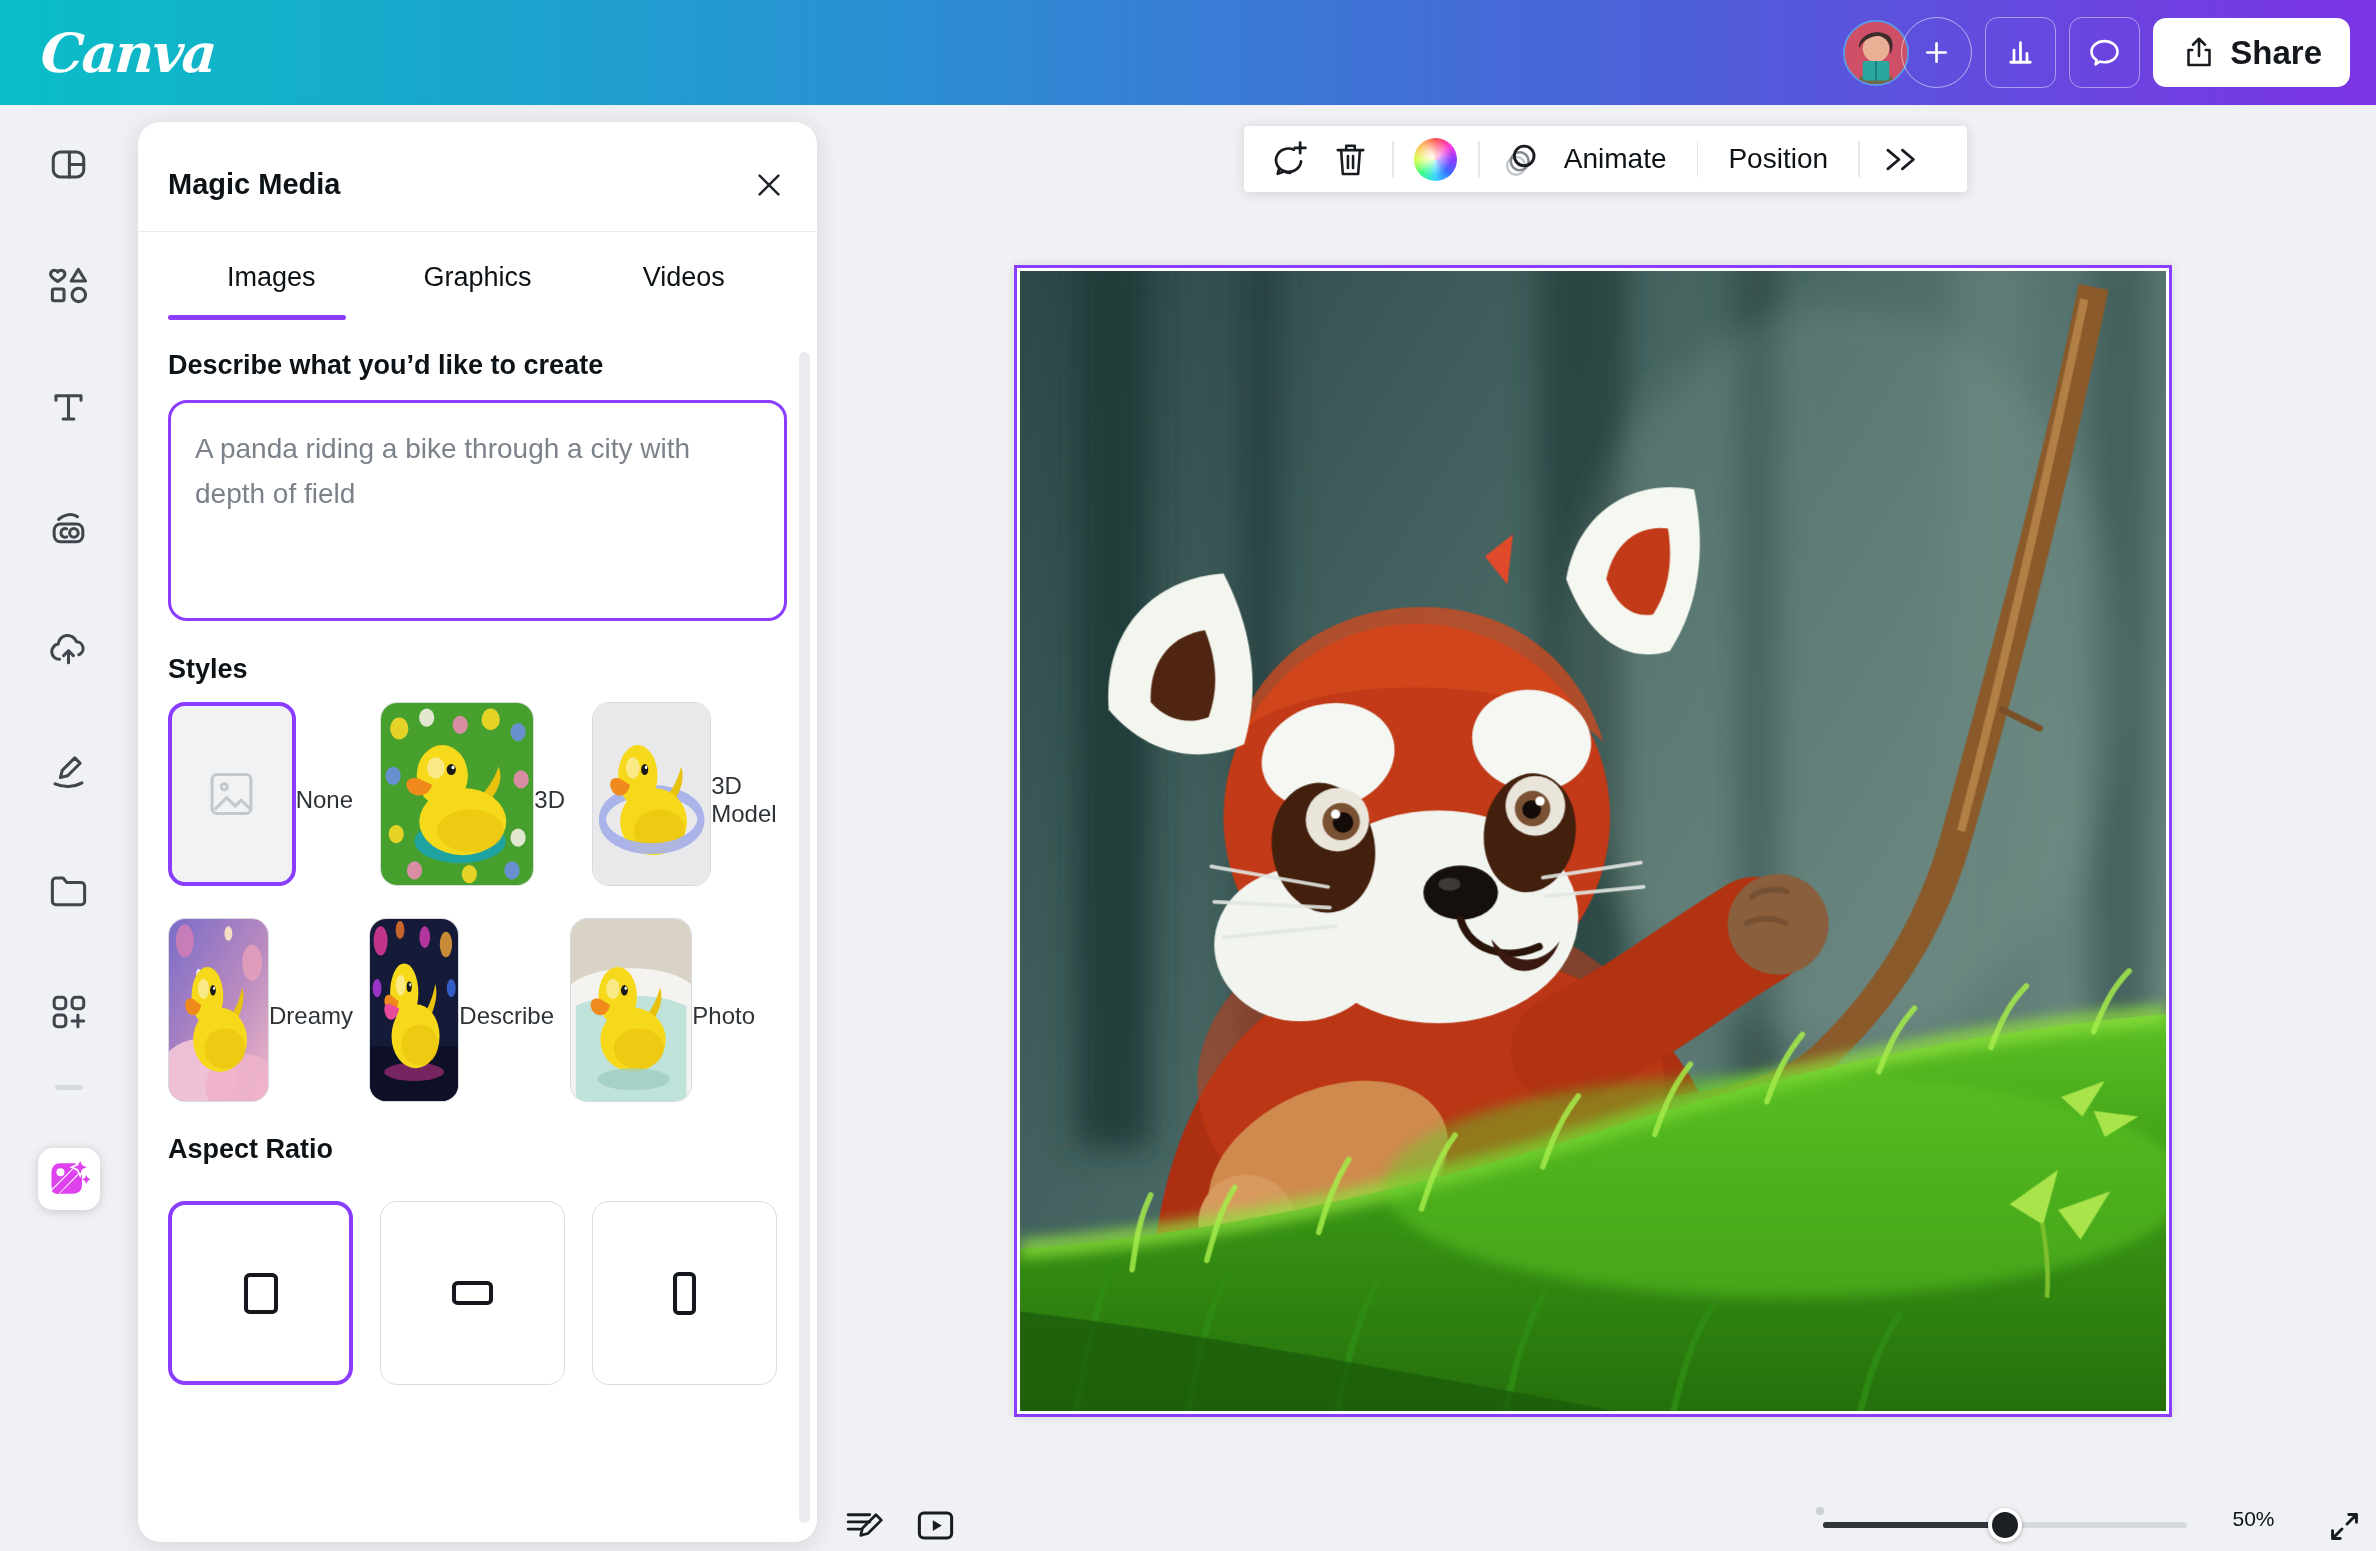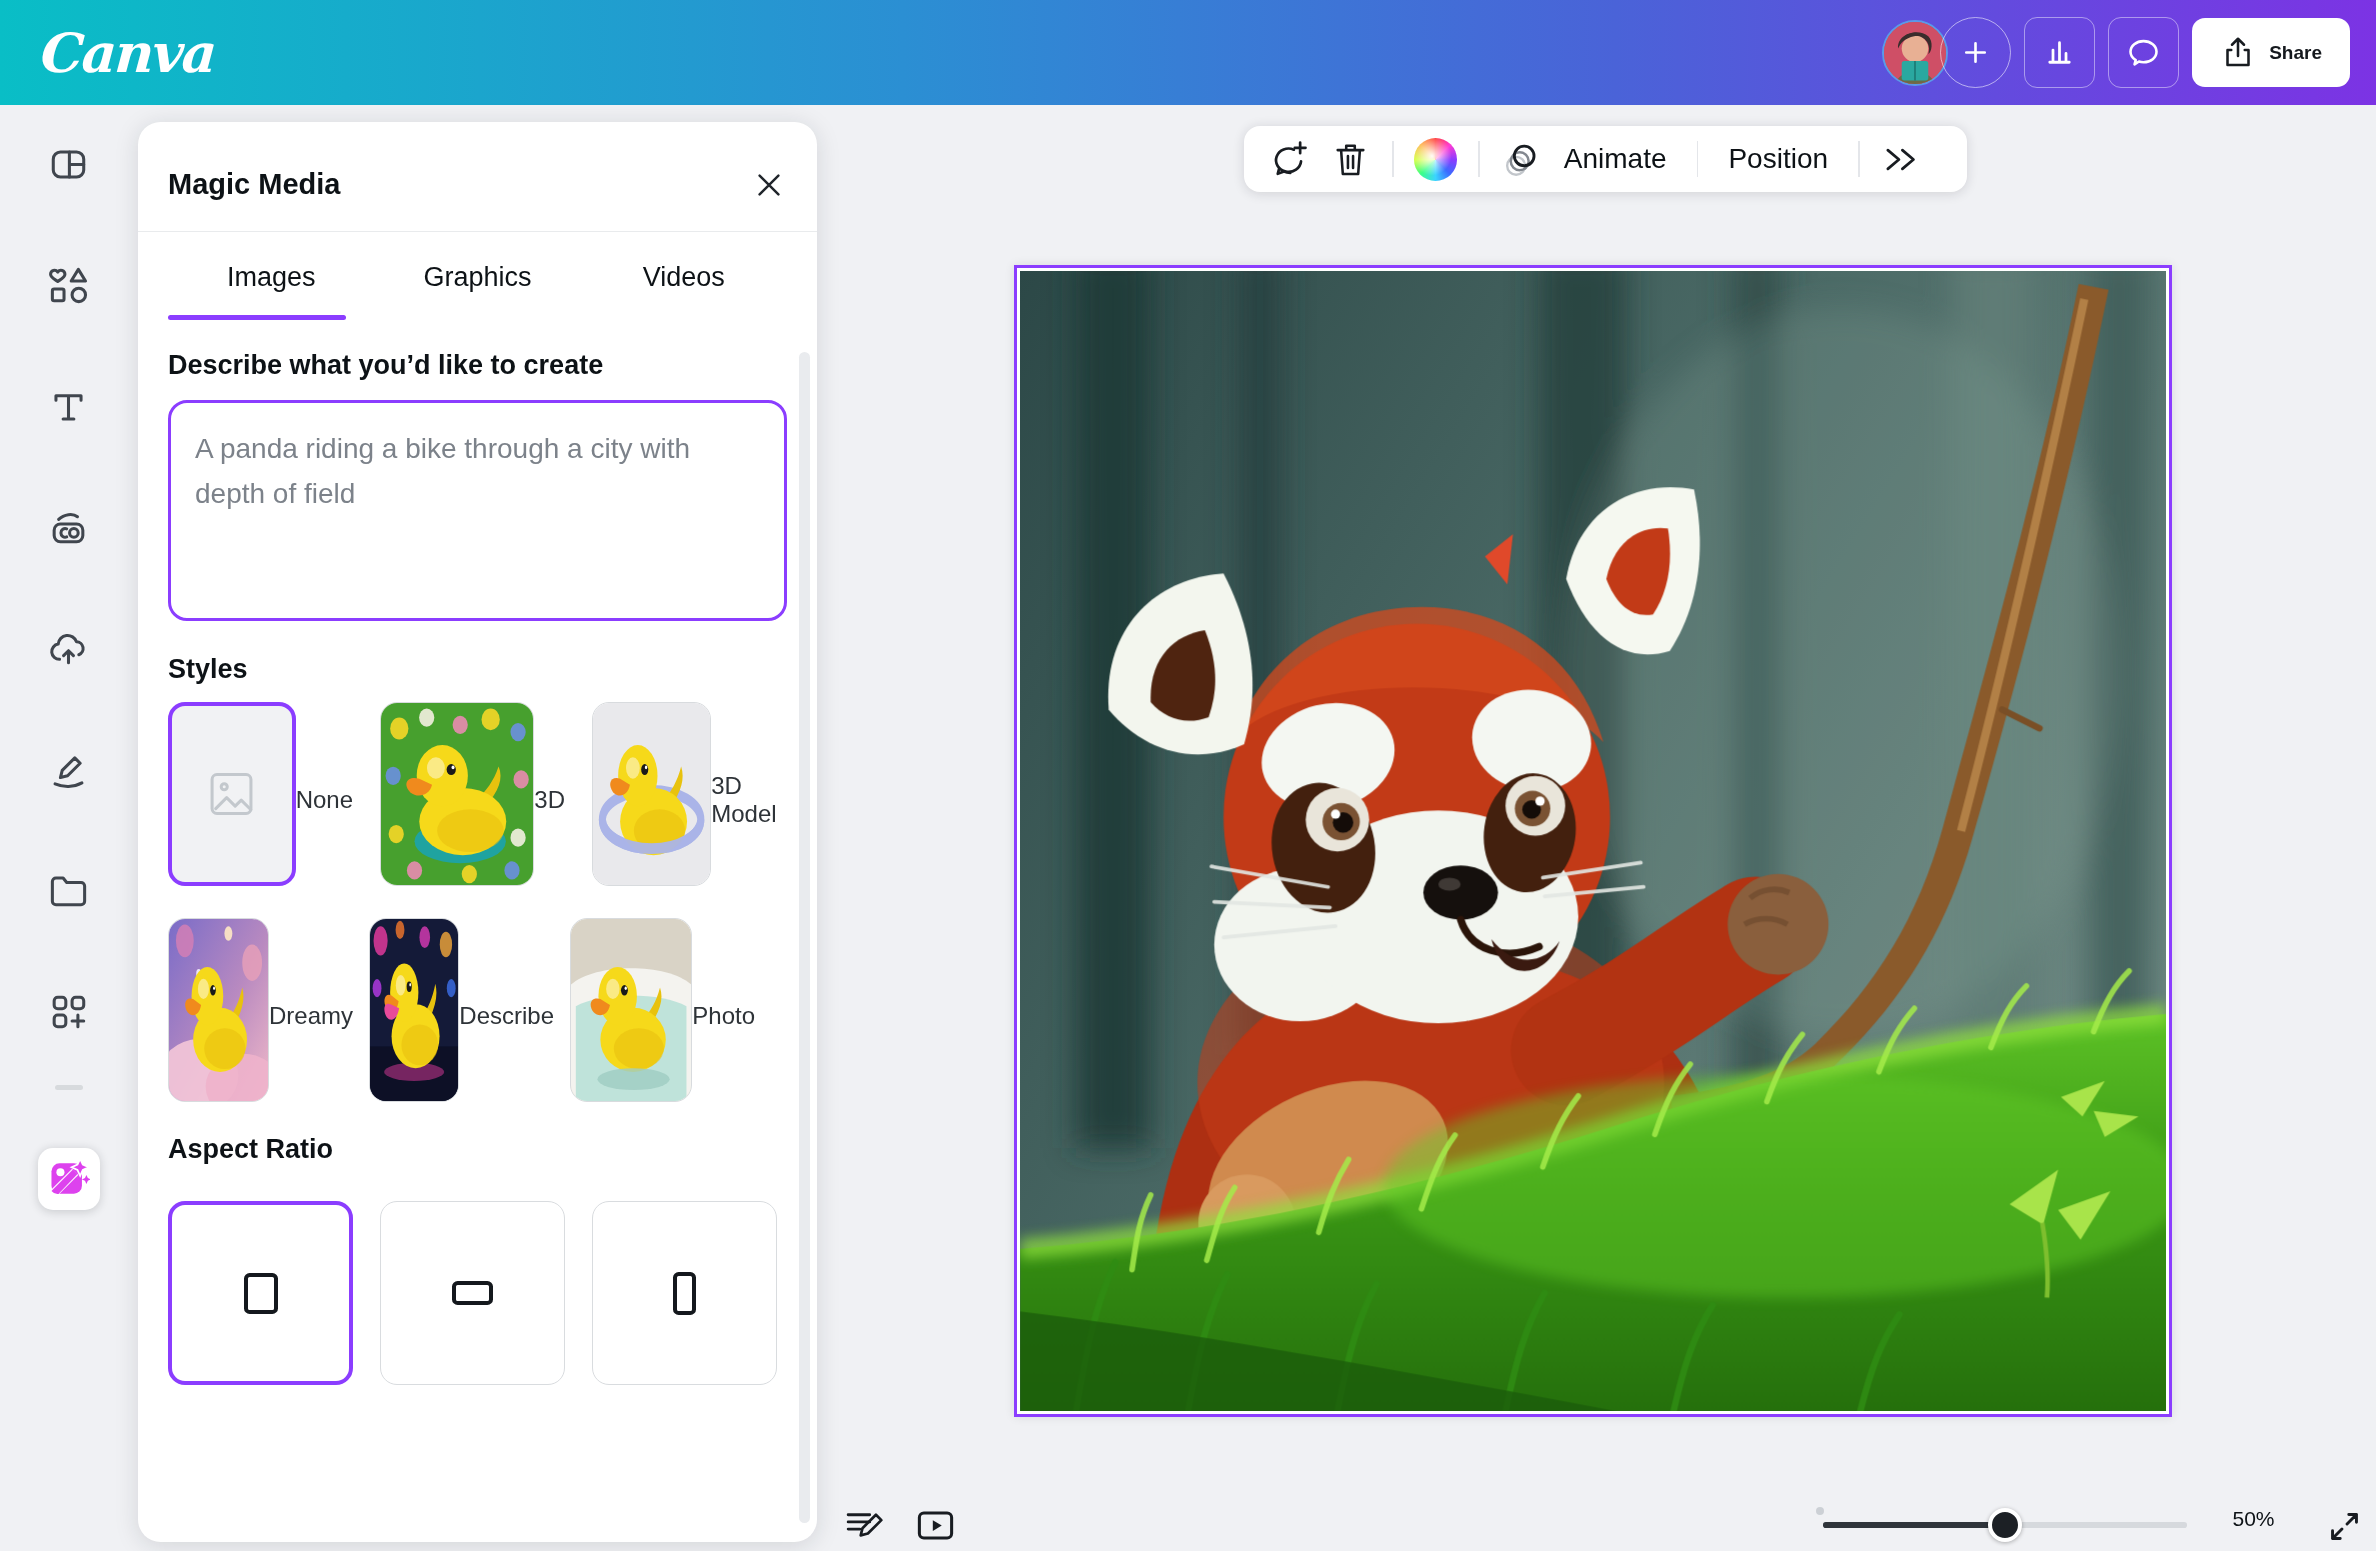--- a/index.html
+++ b/index.html
@@ -12,21 +12,21 @@
     display:flex; align-items:center; }
   .logo { margin-left:41px; font-family:"DejaVu Serif", serif; font-style:italic; font-weight:700;
     font-size:54px; color:#ffffff; letter-spacing:-1.9px; transform:skewX(-4deg); }
   .topbar-right { position:absolute; right:26px; top:0; height:105px; display:flex; align-items:center; gap:13px; }
   .avatar { width:66px; height:66px; border-radius:50%; overflow:hidden; border:2.8px solid #5a9ae8; background:#c94f63; flex:0 0 auto; }
   .tb-circle { width:71px; height:71px; border-radius:50%; border:1.9px solid rgba(255,255,255,.55);
     display:flex; align-items:center; justify-content:center; margin-left:-20.6px; cursor:pointer; }
   .tb-square { width:71px; height:71px; border-radius:13px; border:1.9px solid rgba(255,255,255,.45);
     display:flex; align-items:center; justify-content:center; cursor:pointer; }
   .share-btn { height:69px; background:#ffffff; border-radius:13px; display:flex; align-items:center;
-    gap:13px; padding:0 28px; font-size:19px; font-weight:700; color:#15191e; cursor:pointer; }
+    gap:13px; padding:0 28px; font-size:33px; font-weight:700; color:#15191e; cursor:pointer; }
 
   
   .sidebar { position:absolute; left:0; top:105px; width:137px; bottom:0; display:flex; flex-direction:column; align-items:center; }
   .side-col { margin-top:38px; display:flex; flex-direction:column; gap:78px; align-items:center; }
   .side-item { width:43px; height:43px; cursor:pointer; }
   .side-dash { width:28px; height:4.7px; border-radius:2.8px; background:#d7dadd; margin:52px 0 0 0; }
   .magic-app { width:62px; height:62px; margin-top:58px; background:#ffffff; border-radius:15px;
     box-shadow:0 1.9px 9.4px rgba(30,35,40,.18); display:flex; align-items:center; justify-content:center; cursor:pointer; }
 
   
@@ -58,21 +58,21 @@
   .aspect-tile { width:185px; height:184px; border-radius:17px; border:1.9px solid #d9dcdf; background:#fff;
     display:flex; align-items:center; justify-content:center; cursor:pointer; }
   .aspect-tile.selected { border:4.7px solid #8b3dff; }
   .ar-glyph { border:4.7px solid #14181d; border-radius:5.6px; }
   .ar-square { width:34px; height:41px; }
   .ar-landscape { width:41px; height:24px; }
   .ar-portrait { width:22.5px; height:43px; }
 
   
   .obj-toolbar { position:absolute; left:1244px; top:126px; width:723px; height:66px; background:#ffffff;
-    border-radius:16px; box-shadow:0 1.9px 11.2px rgba(25,30,40,.14); display:flex; align-items:center; padding:0 22.5px; gap:20.6px; }
+    border-radius:4px; box-shadow:0 1.9px 11.2px rgba(25,30,40,.14); display:flex; align-items:center; padding:0 22.5px; gap:20.6px; }
   .tbtn { display:flex; align-items:center; justify-content:center; cursor:pointer; height:51px; border-radius:7.5px; }
   .tlabel { font-size:28px; color:#0d1216; padding:0 9.4px; }
   .tdiv { width:1.9px; height:36px; background:#e4e6ea; }
   .rainbow { width:43px; height:43px; border-radius:50%;
     background:radial-gradient(circle at 42% 42%, rgba(255,255,255,.95) 0%, rgba(255,255,255,0) 55%),
       conic-gradient(#ff3b3b,#ff3bd4,#8b3bff,#3b6bff,#3bd4ff,#3bff88,#d4ff3b,#ffb03b,#ff3b3b); }
 
   
   .canvas-frame { position:absolute; left:1014px; top:265px; width:1158px; height:1152px;
     border:3.7px solid #8b3dff; background:#ffffff; padding:2.8px; box-shadow:0 0 9.4px rgba(20,25,30,.10); cursor:pointer; }

